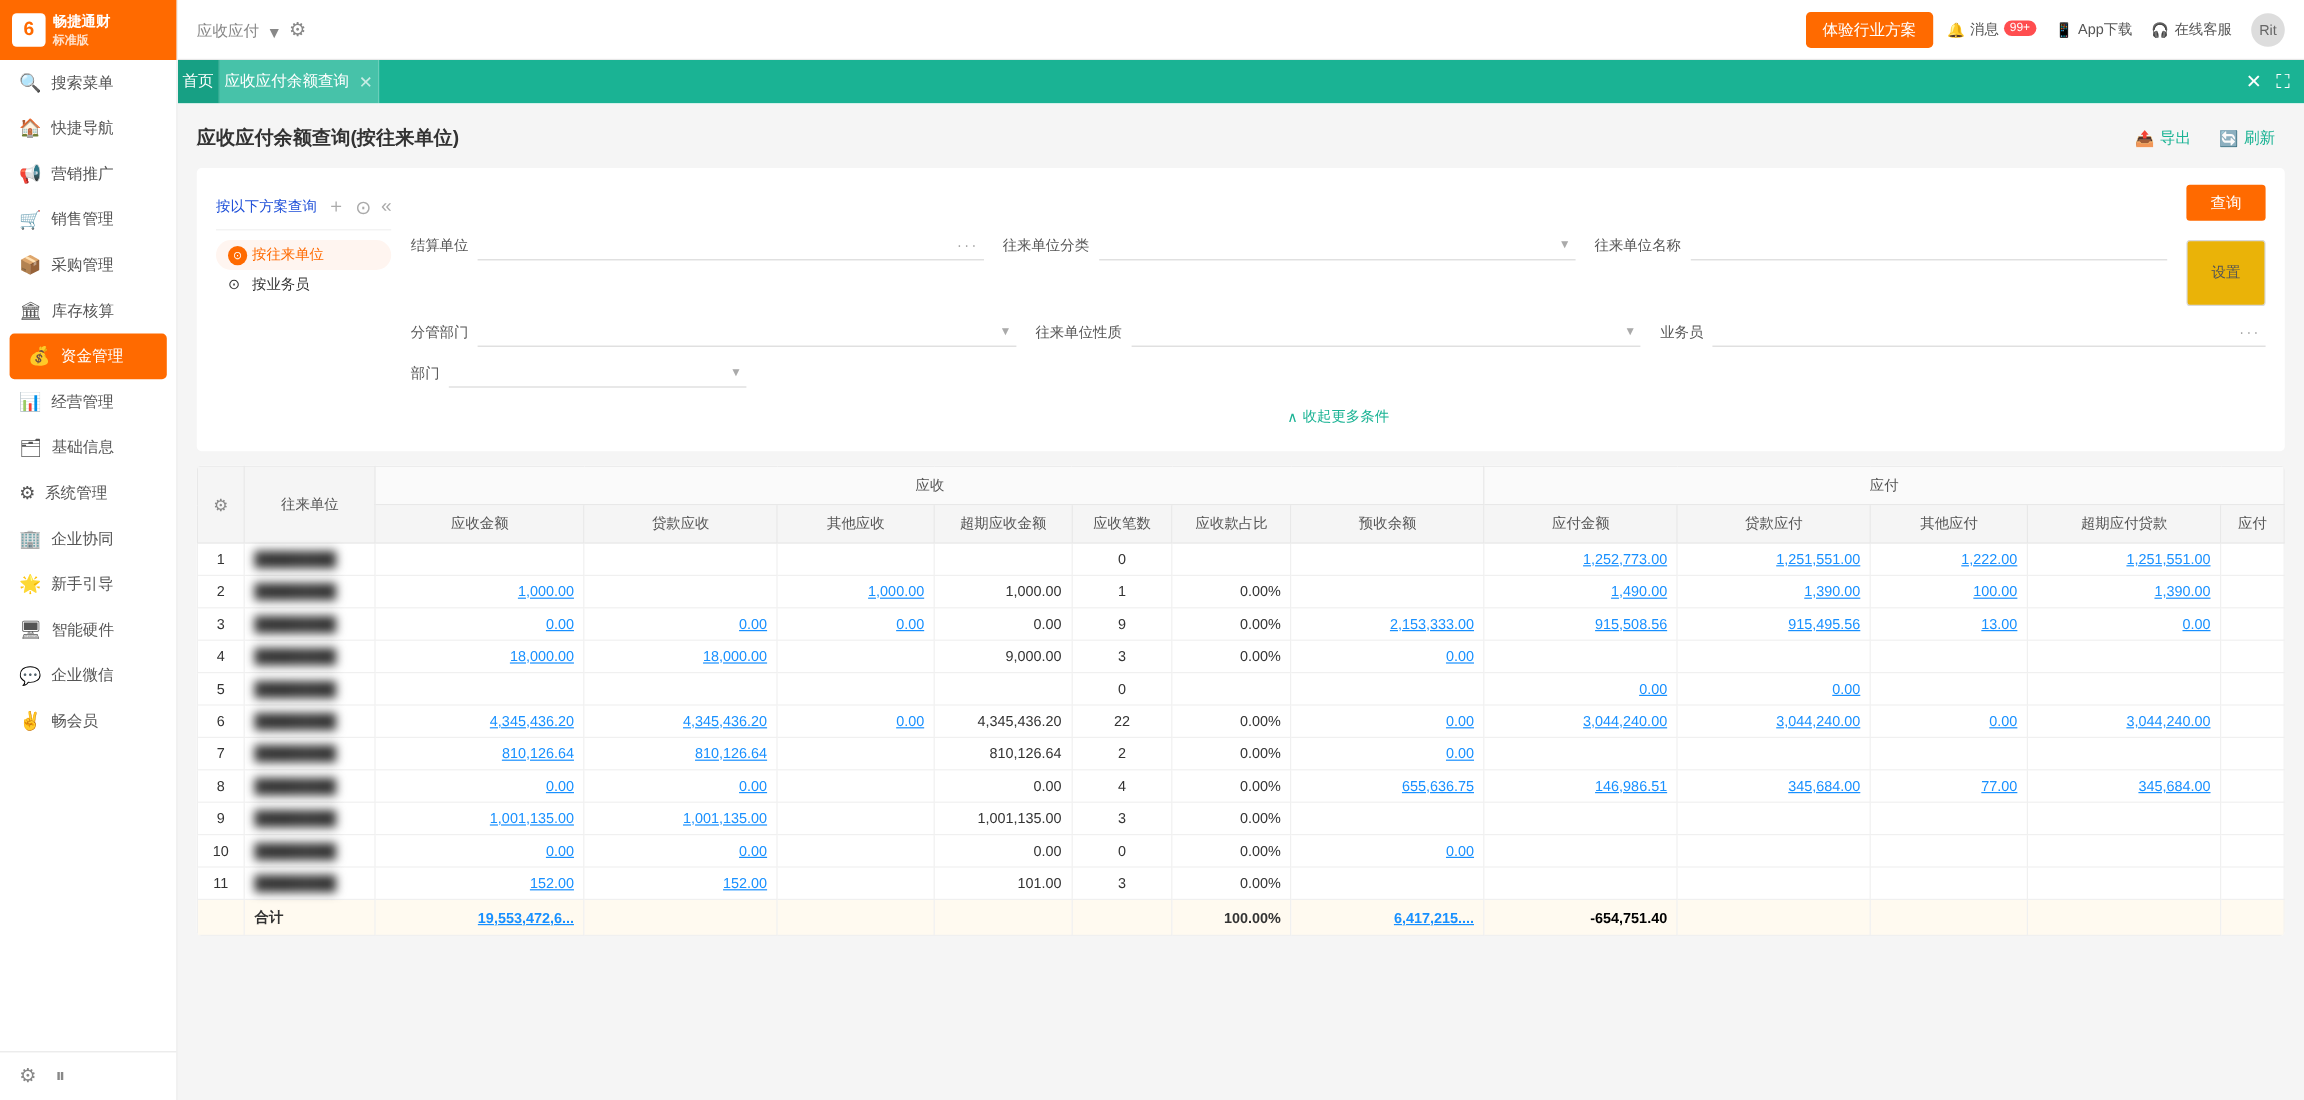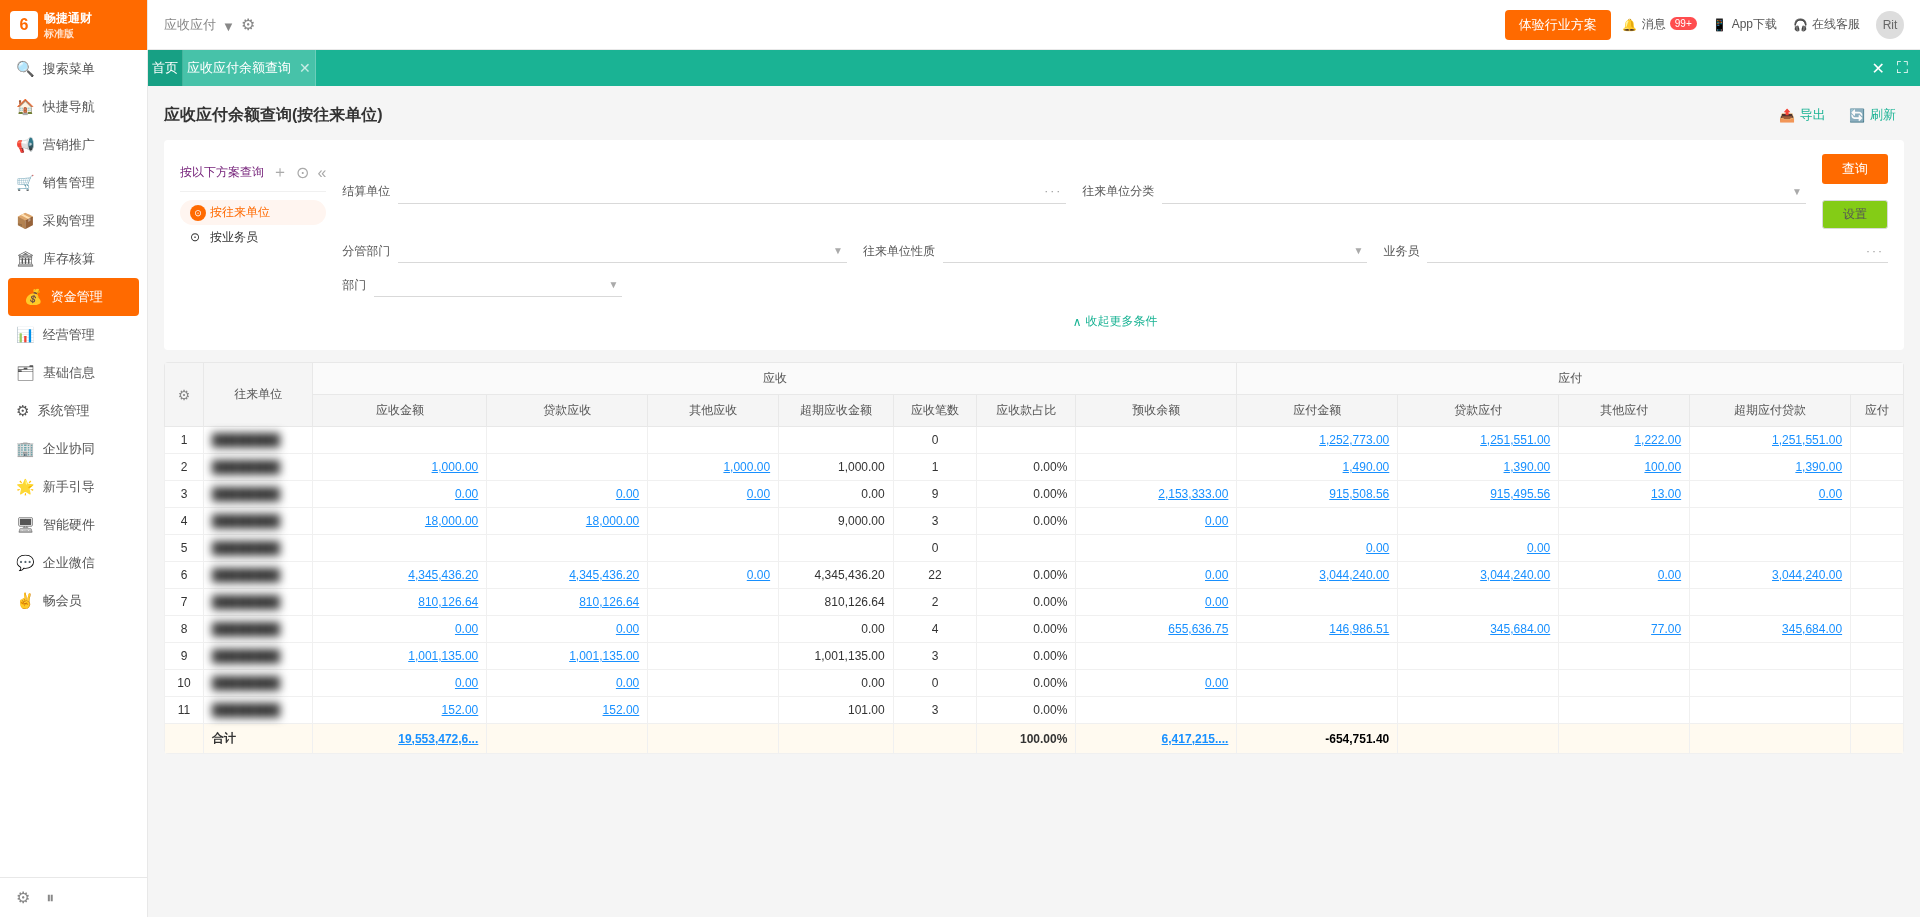--- a/index.html
+++ b/index.html
@@ -96,21 +96,21 @@
     .filter-area {
       background: #fff; border-radius: 4px; padding: 14px 16px; margin-bottom: 12px;
     }
     .filter-row {
       display: flex; align-items: center; gap: 16px; margin-bottom: 10px;
     }
     .filter-scheme-bar {
       display: flex; align-items: center; gap: 8px; padding: 8px 0;
       border-bottom: 1px solid #f0f0f0; margin-bottom: 8px;
     }
-    .scheme-label { font-size: 12px; color: #701a75; }
+    .scheme-label { font-size: 12px; color: #1d4ed8; }
     .scheme-btn {
       font-size: 16px; color: #aaa; cursor: pointer;
     }
     .scheme-item {
       display: flex; align-items: center; gap: 4px; padding: 4px 10px;
       border-radius: 14px; font-size: 12px; cursor: pointer;
     }
     .scheme-item.active { background: #fff5f0; color: #ff6a00; }
     .scheme-item .scheme-icon { width: 16px; height: 16px; border-radius: 50%; background: #ff6a00; color: #fff; display: flex; align-items: center; justify-content: center; font-size: 9px; }
 
@@ -150,22 +150,22 @@
       flex: 1; border-bottom: 1px solid #d9d9d9; padding: 3px 4px;
       font-size: 12px; display: flex; align-items: center; justify-content: space-between;
       min-height: 24px; cursor: pointer; color: #333;
     }
     .filter-control .ctrl-arrow { color: #aaa; font-size: 10px; }
     .query-btn {
       background: #ff6a00; color: #fff; border: none; border-radius: 3px;
       padding: 6px 20px; font-size: 13px; cursor: pointer; white-space: nowrap;
     }
     .set-btn {
-      background: #84cc16; color: #555; border: 1px solid #d9d9d9; border-radius: 3px;
-      padding: 5px 16px; font-size: 12px; cursor: pointer;
+      background: #eab308; color: #555; border: 1px solid #d9d9d9; border-radius: 3px;
+      padding: 18px 16px; font-size: 12px; cursor: pointer;
     }
     .blurred { filter: blur(4px); user-select: none; }
   </style>
 </head>
 <body>
 
 <div class="sidebar">
   <div class="sidebar-logo">
     <div class="logo-icon">
       <span>6</span>
@@ -328,20 +328,26 @@
             <div class="filter-control">
               <span>&nbsp;</span>
               <span style="color:#999;letter-spacing:2px;">···</span>
             </div>
           </div>
           <div class="filter-col">
             <label>往来单位分类</label>
             <div class="filter-control">
               <span>&nbsp;</span>
               <span class="ctrl-arrow">▼</span>
+            </div>
+          </div>
+          <div class="filter-col">
+            <label>往来单位名称</label>
+            <div class="filter-control">
+              <span>&nbsp;</span>
             </div>
           </div>
           <div style="display:flex;flex-direction:column;gap:16px;">
             <button class="query-btn">查询</button>
             <button class="set-btn">设置</button>
           </div>
         </div>
 
         <div class="filter-row">
           <div class="filter-col">

